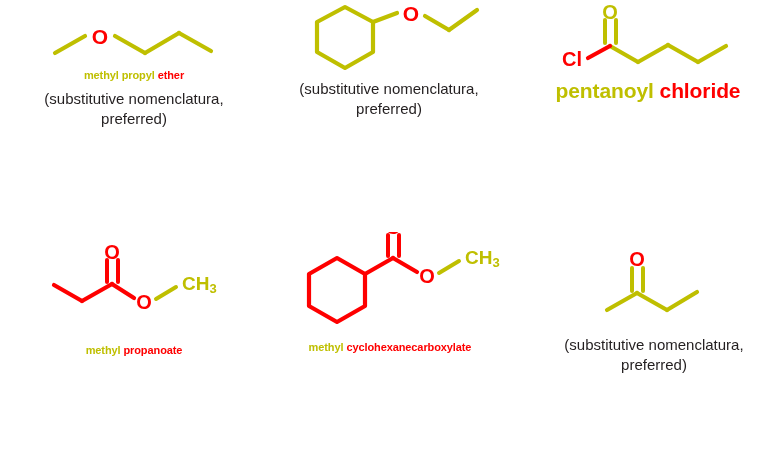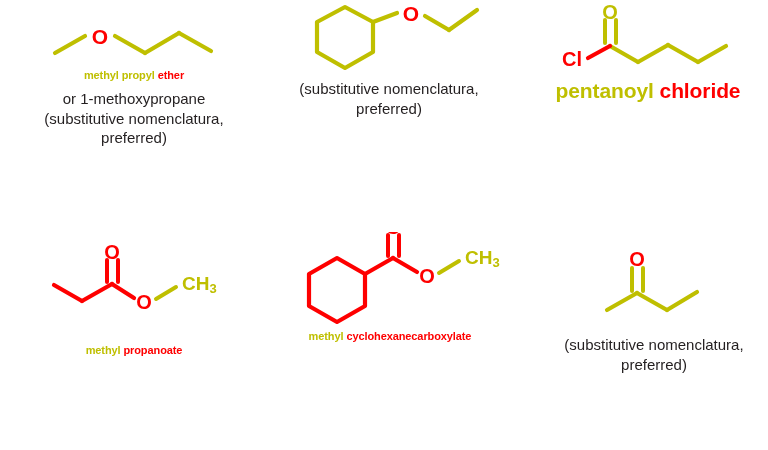--- a/index.html
+++ b/index.html
@@ -74,21 +74,20 @@
         <path d="M 140 27 L 172 45"></path>
       </g>
       <text x="61" y="30" text-anchor="middle" dominant-baseline="central" font-family="'Liberation Sans', sans-serif" font-size="21" font-weight="bold" fill="#fe0000">O</text>
     </svg>
 
     <div class="caption">
       <div class="primary-name">
         <span class="olive">methyl propyl </span><span class="red">ether</span>
       </div>
       <div class="alt-name">
-        <span class="ln">or 1-methoxypropane</span>
         <span class="ln">(substitutive nomenclatura,</span>
         <span class="ln">preferred)</span>
       </div>
     </div>
   </div>
 
   <div class="cell" style="left:258px; top:0px; width:262px;">
 
     <svg class="struct" width="200" height="72" viewBox="0 0 200 72">
       <g fill="none" stroke="#bfbf00" stroke-width="4.2" stroke-linecap="round" stroke-linejoin="round">
@@ -175,21 +174,21 @@
         <path d="M 113 24 L 113 3"></path>
         <path d="M 124 24 L 124 3"></path>
       </g>
 
       <path d="M 164 41 L 184 29" fill="none" stroke="#bfbf00" stroke-width="4" stroke-linecap="round"></path>
       <text x="118" y="-5" text-anchor="middle" dominant-baseline="central" font-family="'Liberation Sans', sans-serif" font-size="20" font-weight="bold" fill="#fe0000">O</text>
       <text x="152" y="44" text-anchor="middle" dominant-baseline="central" font-family="'Liberation Sans', sans-serif" font-size="20" font-weight="bold" fill="#fe0000">O</text>
       <text x="190" y="25" text-anchor="start" dominant-baseline="central" font-family="'Liberation Sans', sans-serif" font-size="19" font-weight="bold" fill="#bfbf00">CH<tspan font-size="13" dy="5">3</tspan></text>
     </svg>
 
-    <div class="caption" style="margin-top:1px;">
+    <div class="caption" style="margin-top:12px;">
       <div class="primary-name">
         <span class="olive">methyl </span><span class="red">cyclohexanecarboxylate</span>
       </div>
     </div>
   </div>
 
   <div class="cell" style="left:540px; top:246px; width:228px;">
 
     <svg class="struct" width="150" height="80" viewBox="0 0 150 80">
       <g fill="none" stroke="#bfbf00" stroke-width="4.2" stroke-linecap="round" stroke-linejoin="round">

